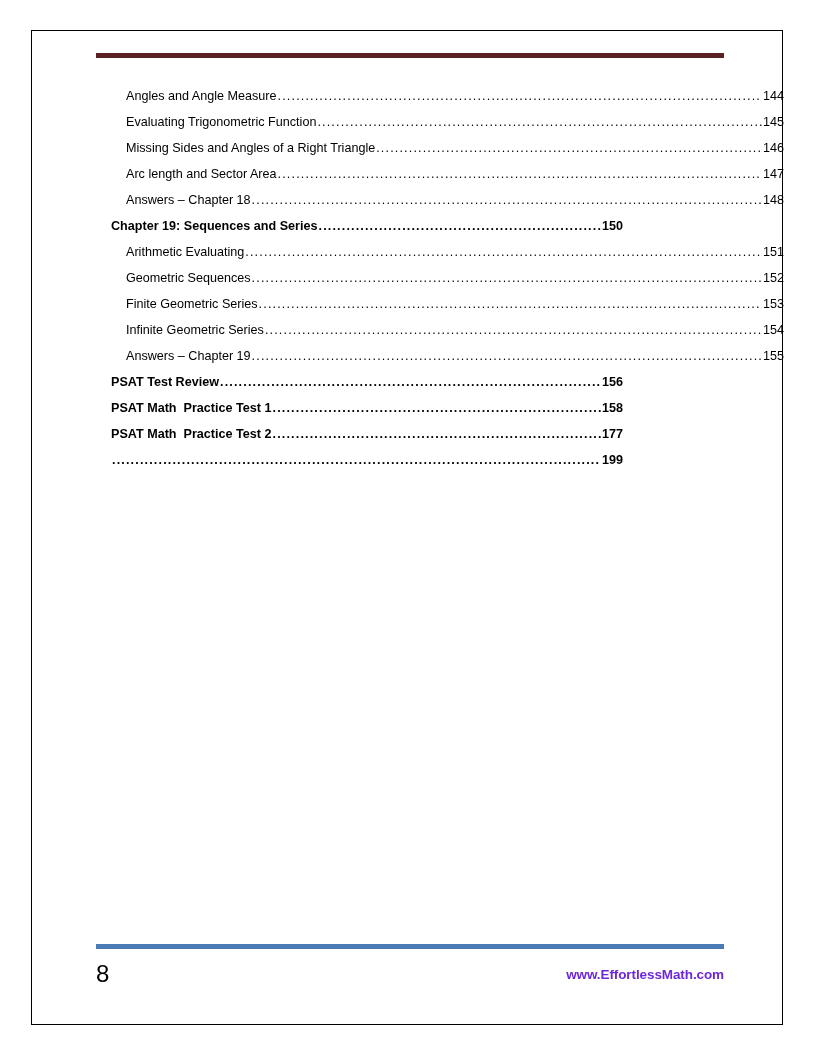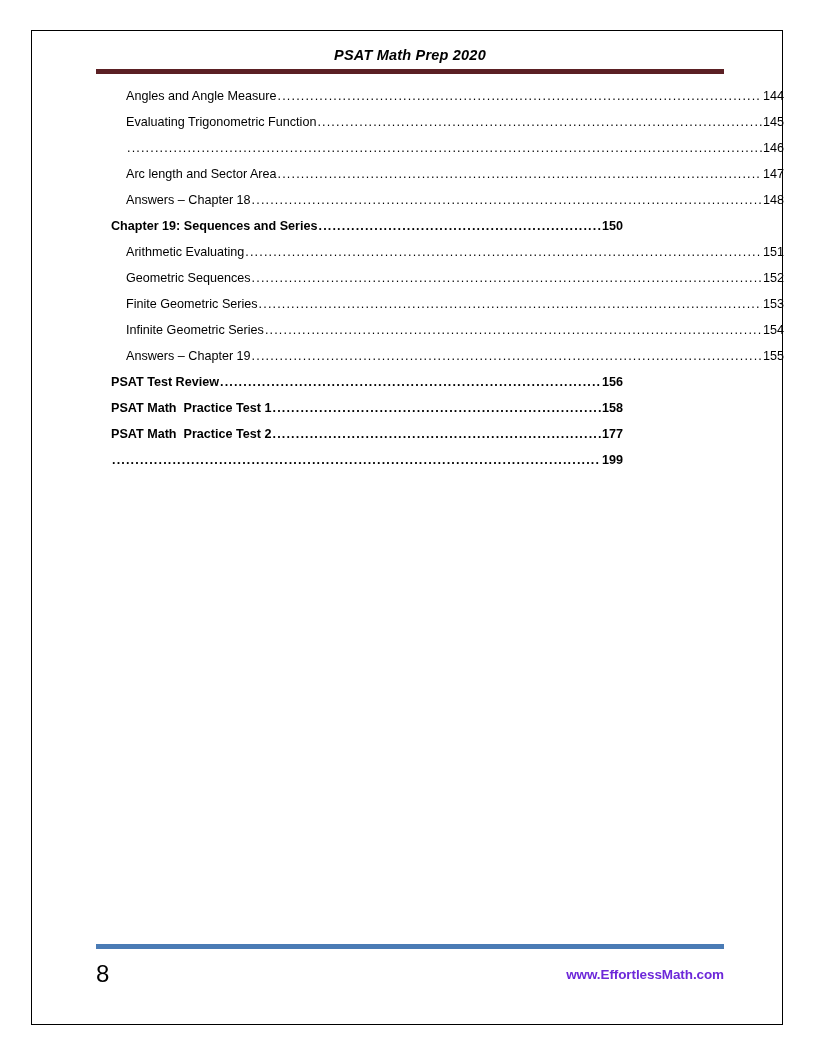--- a/index.html
+++ b/index.html
@@ -127,28 +127,27 @@
     letter-spacing: -0.1px;
     white-space: pre;
   }
 </style>
 </head>
 <body>
 
 <div class="page-sheet">
 
   <div class="doc-header">
-    <div class="doc-header-title">PSAT Math Prep 2020</div>
     <div class="doc-header-rule"></div>
   </div>
 
   <div class="toc">
       <div class="toc-entry level-2"><span class="toc-title">Angles and Angle Measure</span><span class="toc-dots">.......................................................................................................................................................................................................</span><span class="toc-page">144</span></div>
       <div class="toc-entry level-2"><span class="toc-title">Evaluating Trigonometric Function</span><span class="toc-dots">.......................................................................................................................................................................................................</span><span class="toc-page">145</span></div>
-      <div class="toc-entry level-2"><span class="toc-dots">.......................................................................................................................................................................................................</span><span class="toc-page">146</span></div>
+      <div class="toc-entry level-2"><span class="toc-title">Missing Sides and Angles of a Right Triangle</span><span class="toc-dots">.......................................................................................................................................................................................................</span><span class="toc-page">146</span></div>
       <div class="toc-entry level-2"><span class="toc-title">Arc length and Sector Area</span><span class="toc-dots">.......................................................................................................................................................................................................</span><span class="toc-page">147</span></div>
       <div class="toc-entry level-2"><span class="toc-title">Answers – Chapter 18</span><span class="toc-dots">.......................................................................................................................................................................................................</span><span class="toc-page">148</span></div>
       <div class="toc-entry level-1"><span class="toc-title">Chapter 19: Sequences and Series</span><span class="toc-dots">.......................................................................................................................................................................................................</span><span class="toc-page">150</span></div>
       <div class="toc-entry level-2"><span class="toc-title">Arithmetic Evaluating</span><span class="toc-dots">.......................................................................................................................................................................................................</span><span class="toc-page">151</span></div>
       <div class="toc-entry level-2"><span class="toc-title">Geometric Sequences</span><span class="toc-dots">.......................................................................................................................................................................................................</span><span class="toc-page">152</span></div>
       <div class="toc-entry level-2"><span class="toc-title">Finite Geometric Series</span><span class="toc-dots">.......................................................................................................................................................................................................</span><span class="toc-page">153</span></div>
       <div class="toc-entry level-2"><span class="toc-title">Infinite Geometric Series</span><span class="toc-dots">.......................................................................................................................................................................................................</span><span class="toc-page">154</span></div>
       <div class="toc-entry level-2"><span class="toc-title">Answers – Chapter 19</span><span class="toc-dots">.......................................................................................................................................................................................................</span><span class="toc-page">155</span></div>
       <div class="toc-entry level-1"><span class="toc-title">PSAT Test Review</span><span class="toc-dots">.......................................................................................................................................................................................................</span><span class="toc-page">156</span></div>
       <div class="toc-entry level-1"><span class="toc-title">PSAT Math  Practice Test 1</span><span class="toc-dots">.......................................................................................................................................................................................................</span><span class="toc-page">158</span></div>

